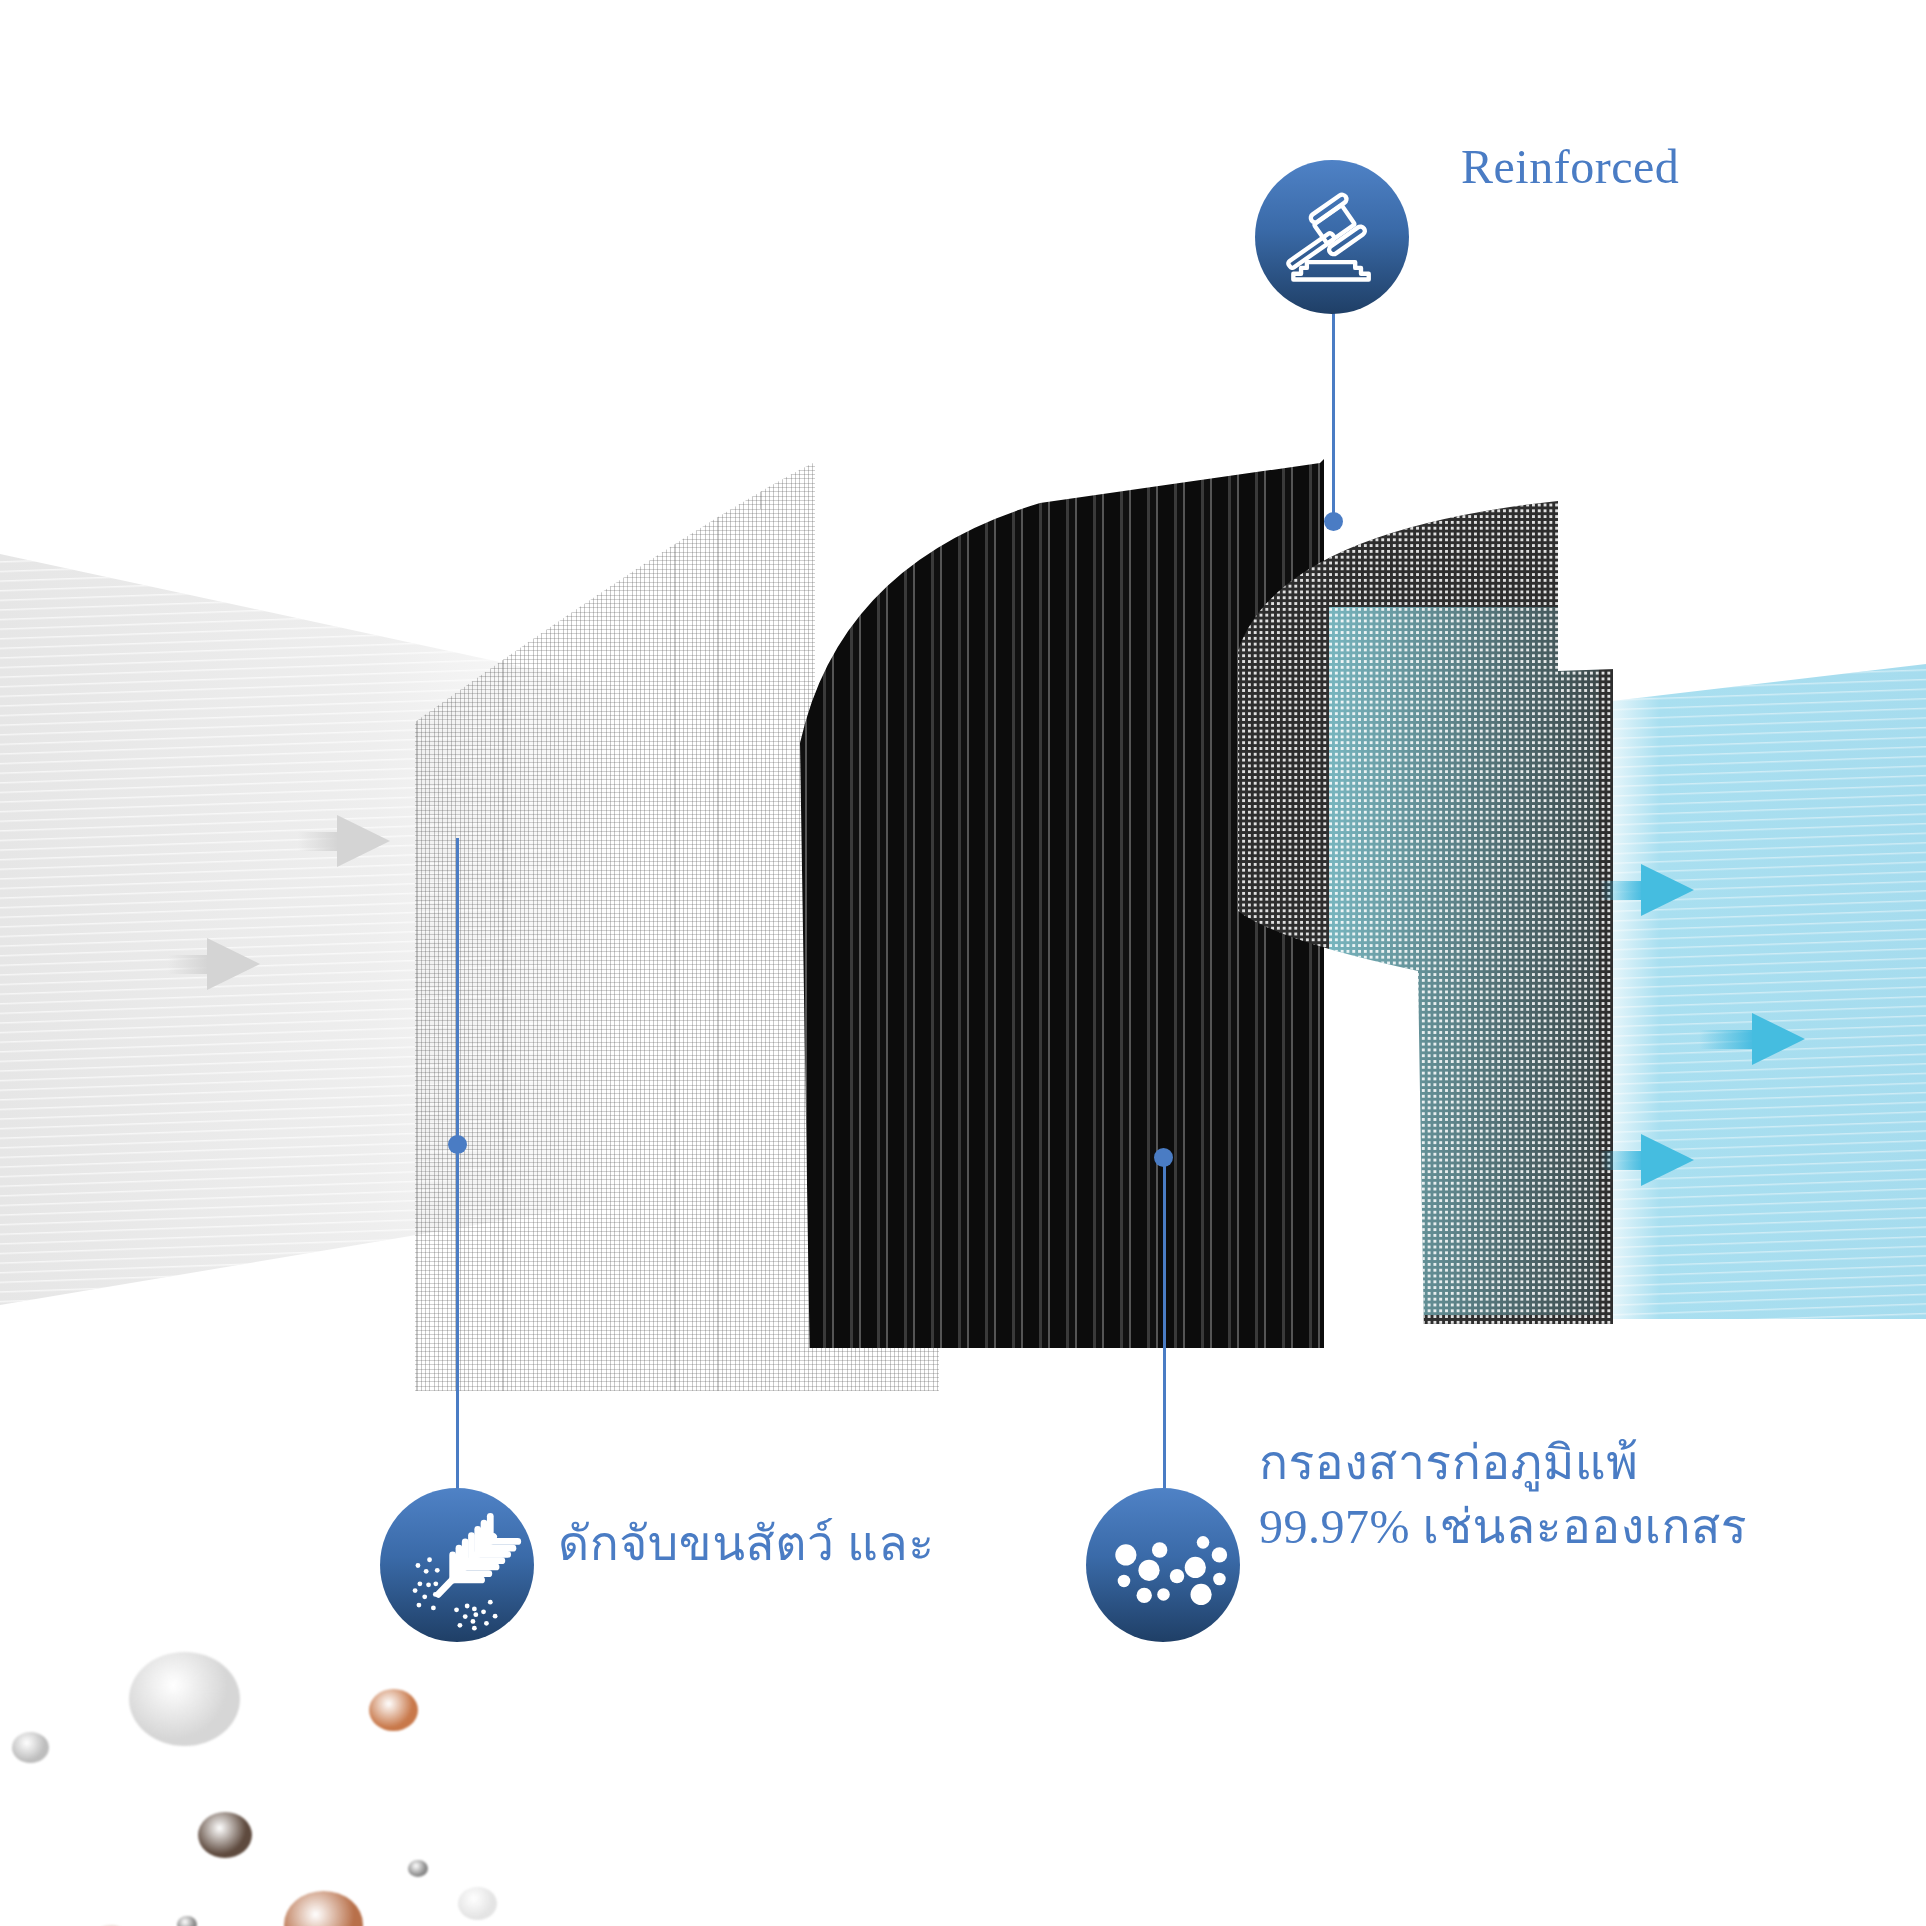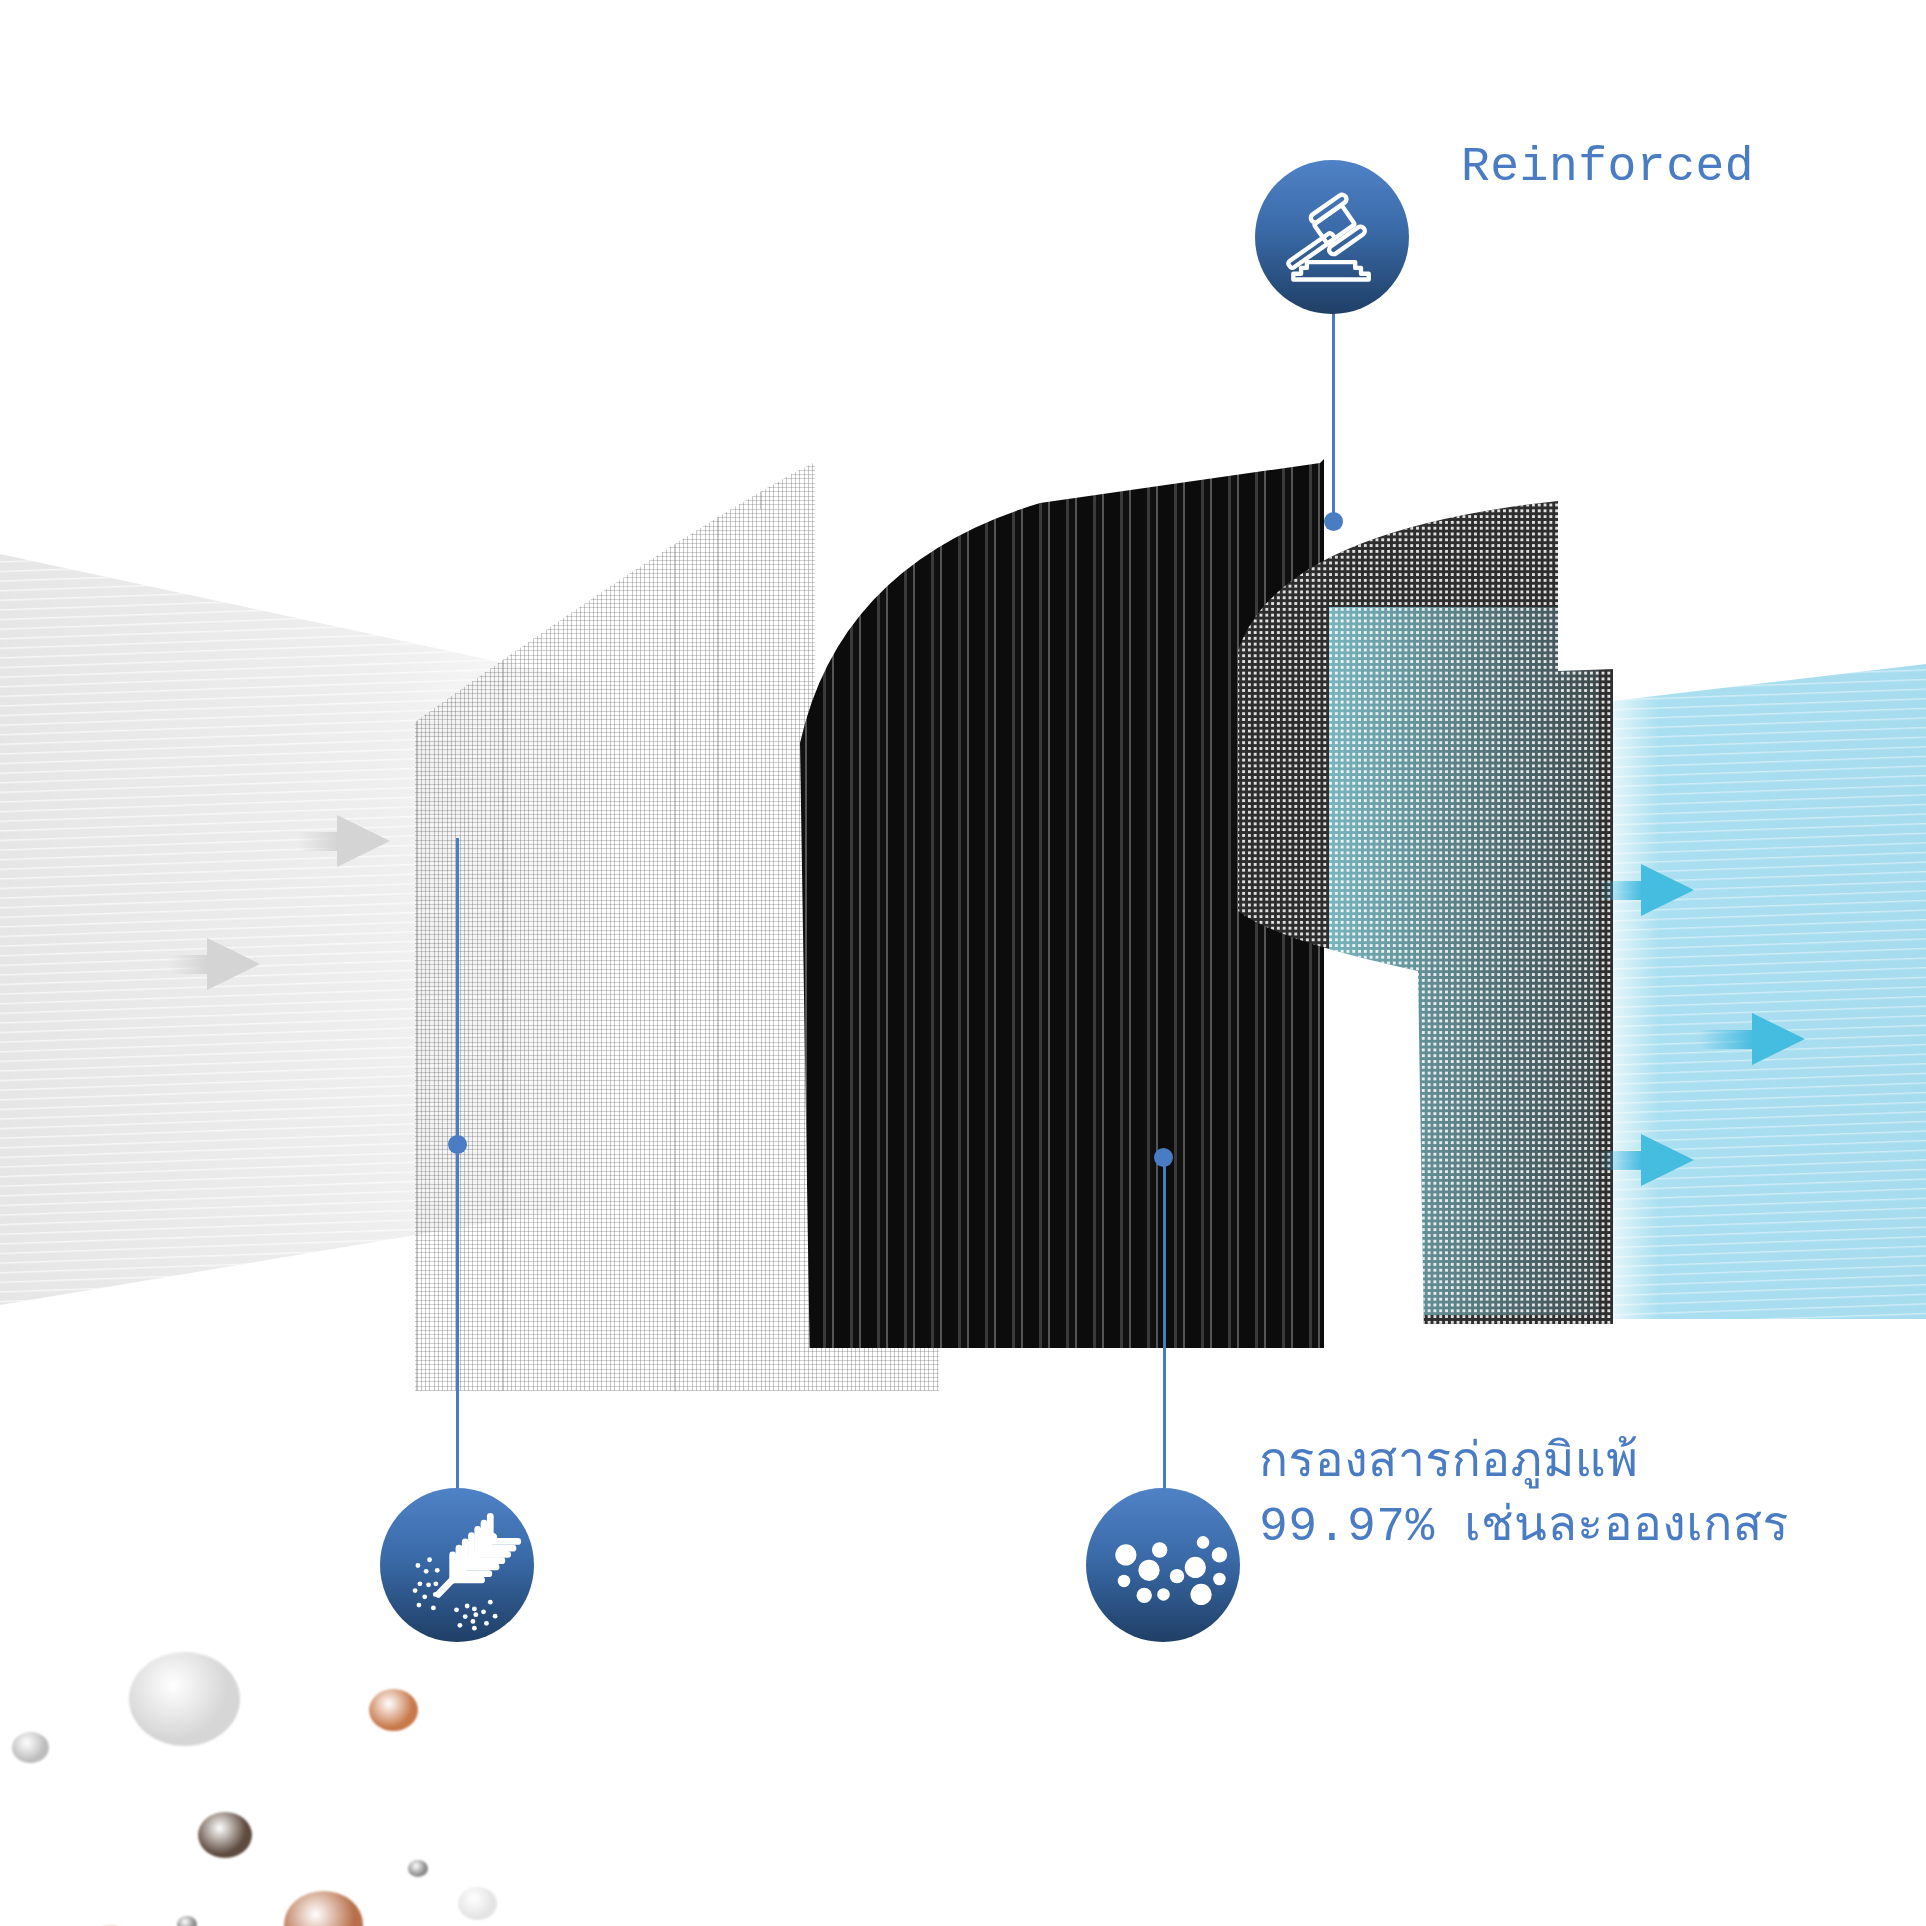--- a/index.html
+++ b/index.html
@@ -64,21 +64,21 @@
   .conn-dot { width:19px; height:19px; border-radius:50%; background:#4a7cc4; }
 
   
   .badge {
     width:154px; height:154px; border-radius:50%;
     background: linear-gradient(180deg, #4f82c6 0%, #3a6aa8 45%, #1f3f66 100%);
     display:flex; align-items:center; justify-content:center;
   }
 
   
-  .callout { color:#4a7cc4; font-family:Liberation Mono, monospace; font-size:48px; line-height:64px; letter-spacing:0.5px; }
+  .callout { color:#4a7cc4; font-family:Liberation Serif, serif; font-size:48px; line-height:64px; letter-spacing:0.5px; }
   .callout .line { display:block; white-space:nowrap; }
 </style>
 </head>
 <body>
 
 <div class="abs flow-in"></div>
 <div class="abs flow-out"></div>
 
 <div id="particles">
     <div class="abs particle" style="left: 129px; top: 1652px; width: 111px; height: 94px; background: radial-gradient(circle at 40% 35%, rgba(255, 255, 255, 0.35), rgb(214, 214, 214) 60%);"></div>
@@ -185,20 +185,21 @@
       <circle cx="194" cy="236" r="5"></circle>
         <circle cx="218" cy="245" r="5"></circle>
         <circle cx="172" cy="256" r="5"></circle>
       <circle cx="145" cy="264" r="5"></circle>
         <circle cx="200" cy="260" r="5"></circle>
         <circle cx="175" cy="270" r="5"></circle>
     </g>
   </svg>
 </div>
 <div class="abs callout" style="left:558px;top:1512px;">
+  <span class="line">ดักจับขนสัตว์ และ</span>
 </div>
 
 <div class="abs badge" style="left:1086px;top:1488px;">
   <svg width="135" height="135" viewBox="0 0 280 280">
     <g fill="#ffffff">
       <circle cx="62" cy="118" r="22"></circle>
       <circle cx="132" cy="108" r="16"></circle>
       <circle cx="110" cy="150" r="22"></circle>
       <circle cx="58" cy="172" r="13"></circle>
       <circle cx="168" cy="162" r="15"></circle>

